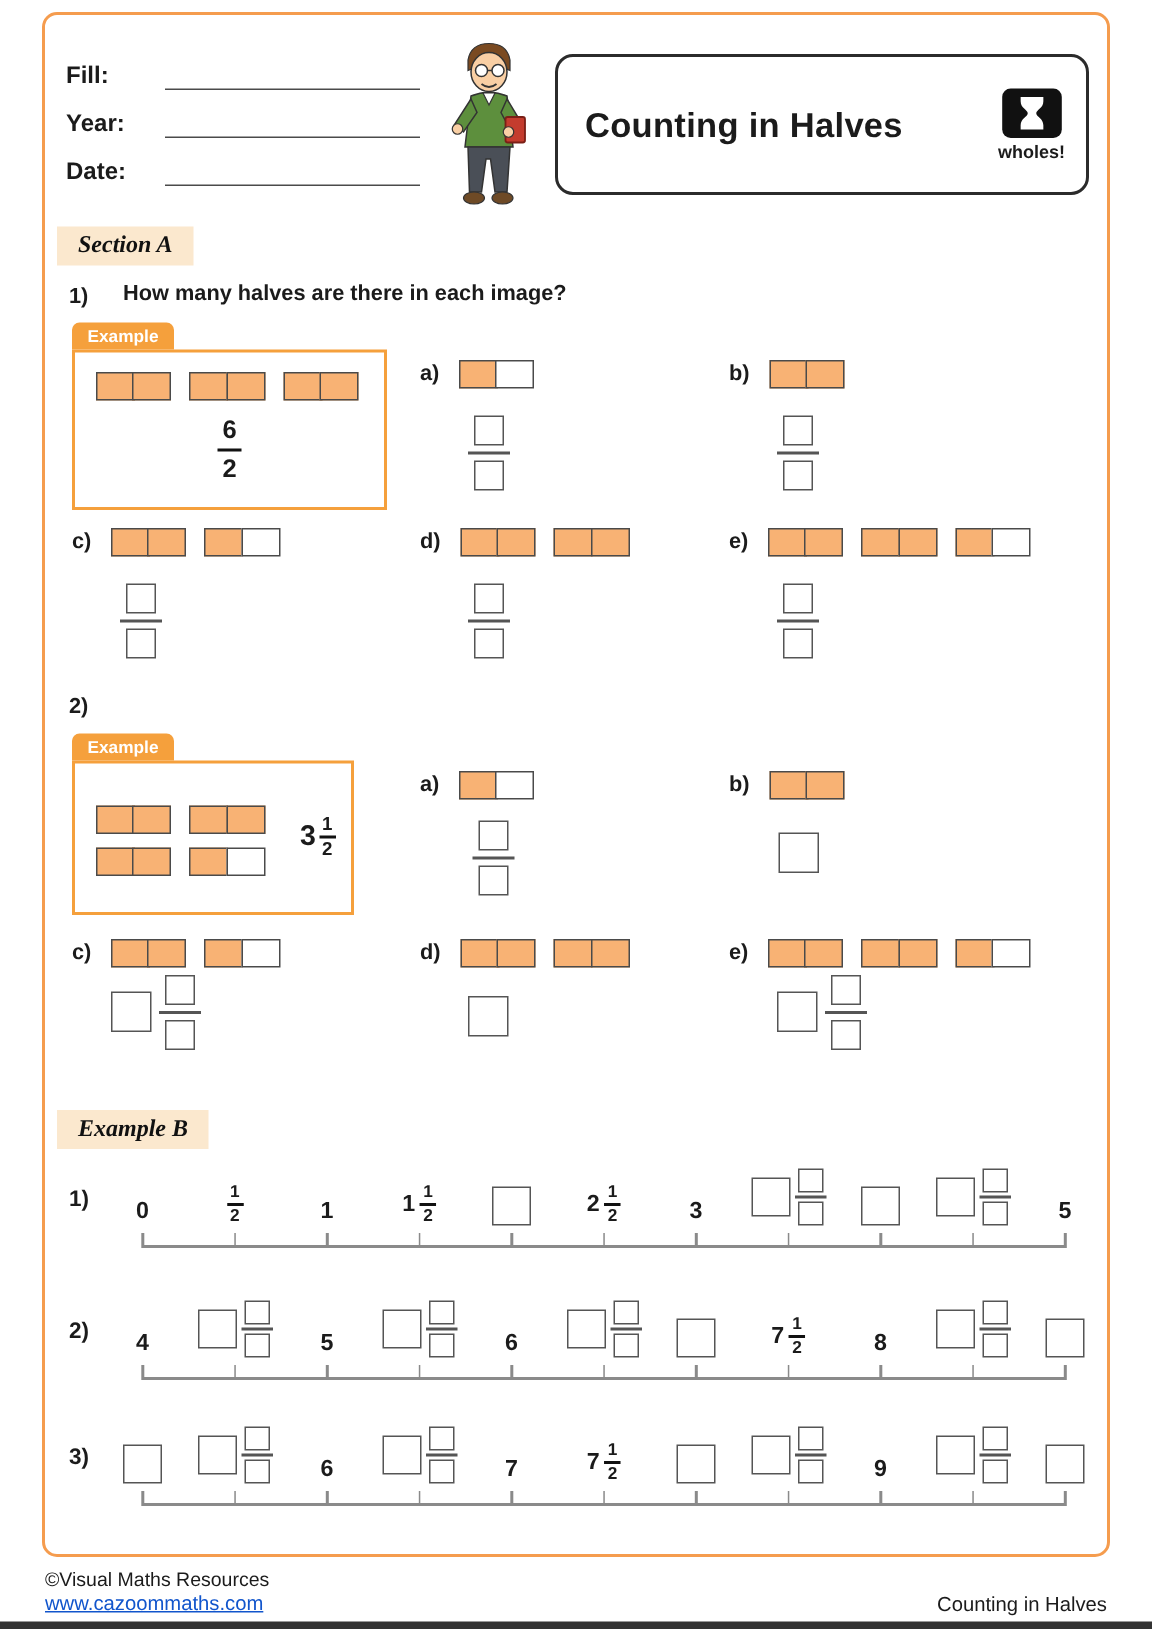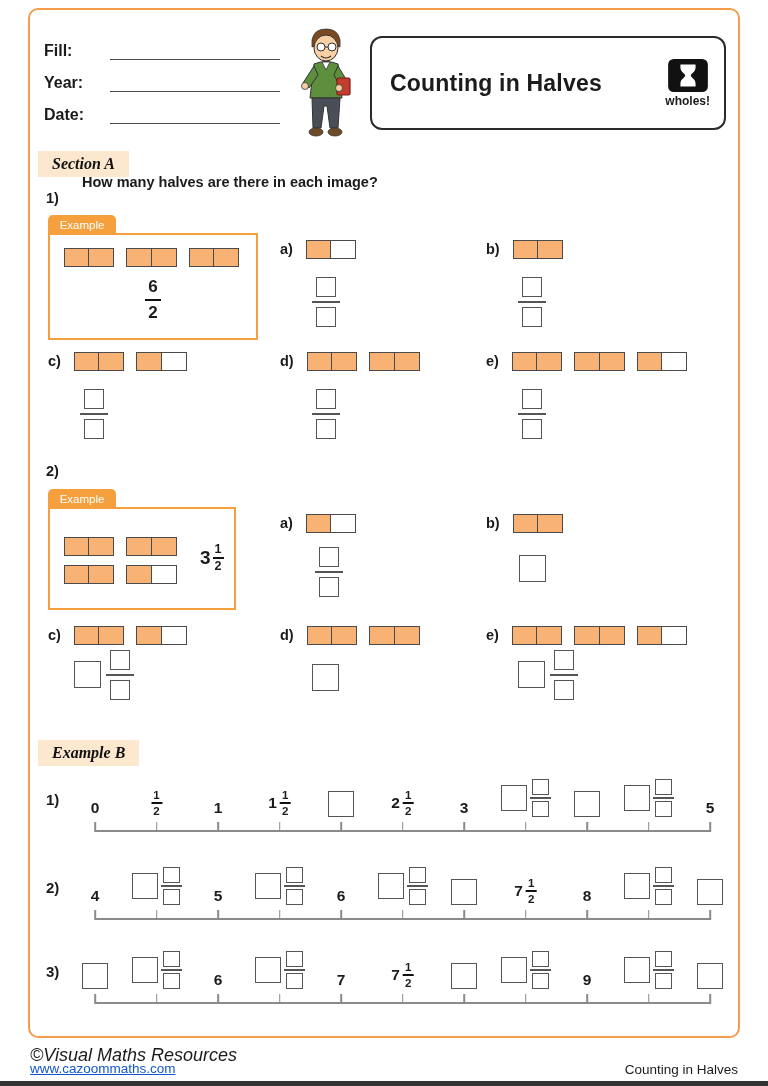--- a/index.html
+++ b/index.html
@@ -18,21 +18,21 @@
             justify-content:space-between;padding:0 14px 0 18px;}
   .title{font-weight:bold;font-size:23px;letter-spacing:.2px;}
   .logo{display:flex;flex-direction:column;align-items:center;gap:1px;}
   .logo-text{font-weight:bold;font-size:12px;}
   
   .section-label{position:absolute;background:#FBE8CE;font-family:"Liberation Serif",serif;
                  font-style:italic;font-weight:bold;font-size:16px;padding:4px 14px;color:#111;text-align:right;}
   .prompt-num,.prompt{position:absolute;font-weight:bold;font-size:14.5px;}
   .instruction{position:absolute;font-family:"Liberation Serif",serif;font-style:italic;font-size:15.5px;}
   
-  .ex-tab{position:absolute;background:#F5A03C;color:#fff;font-weight:normal;font-size:11.5px;
+  .ex-tab{position:absolute;background:#F5A03C;color:#fff;font-weight:bold;font-size:11.5px;
           display:flex;align-items:center;justify-content:center;border-radius:5px 5px 0 0;
           width:68px;height:19px;}
   .ex-box{position:absolute;border:2px solid #F5A03C;background:#fff;}
   
   .bars{display:flex;gap:12px;}
   .bar-rows{position:absolute;display:flex;flex-direction:column;gap:9px;}
   .bar-group{display:flex;}
   .bar-cell{width:26px;height:19px;border:1.6px solid #4a4a4a;background:#fff;}
   .bar-cell + .bar-cell{margin-left:-1.6px;}
   .bar-cell.filled{background:#F8B274;}
@@ -61,21 +61,21 @@
   .nl-area{position:absolute;}
   .nl-base{position:absolute;left:0;right:0;bottom:0;height:1.6px;background:#8a8a8a;}
   .nl-tick{position:absolute;bottom:0;width:1.6px;height:10px;background:#8a8a8a;transform:translateX(-50%);}
   .nl-label{position:absolute;bottom:15px;transform:translateX(-50%);display:flex;align-items:center;gap:3px;}
   .nl-text{font-weight:bold;font-size:15.5px;}
   .nl-label .ans-box.big{width:26px;height:26px;}
   .nl-label .ans-box.small{width:17px;height:16px;}
   .nl-label .frac-line{width:21px;}
   .nl-label .frac-stack{gap:2px;}
   
-  .footer-credit{position:absolute;left:30px;top:1045px;font-size:18px;font-style:italic;}
+  .footer-credit{position:absolute;left:30px;top:1045px;font-size:13px;}
   .footer-url{position:absolute;left:30px;top:1061px;font-size:13.5px;color:#1155CC;text-decoration:underline;cursor:pointer;}
   .footer-right{position:absolute;right:30px;top:1062px;font-size:13.5px;}
   .bottom-edge{position:absolute;left:0;bottom:0;width:100%;height:5px;background:#333;}
 </style>
 </head>
 <body>
 
 <div class="page">
   <div class="frame"></div>
 
@@ -118,21 +118,21 @@
         <rect x="1" y="1" width="42" height="35" rx="6" fill="#111"></rect>
         <path d="M14 7 h16 v3 c0 5 -5 6 -5 8.5 c0 2.5 5 3.5 5 8.5 v3 h-16 v-3 c0 -5 5 -6 5 -8.5 c0 -2.5 -5 -3.5 -5 -8.5 z" fill="#fff"></path>
       </svg>
       <span class="logo-text">wholes!</span>
     </span>
   </div>
 
   <div class="section-label" style="left:38px;top:151px">Section A</div>
 
   <div class="prompt-num" style="left:46px;top:190px">1)</div>
-  <div class="prompt" style="left:82px;top:174px">How many halves are there in each image?</div>
+  <div class="prompt" style="left:82px;top:188px">How many halves are there in each image?</div>
 
   <div class="ex-tab" style="left:48px;top:215px">Example</div>
   <div class="ex-box" style="left:48px;top:233px;width:210px;height:107px">
     <div class="bars" style="position:absolute;left:14px;top:13px">
         <div class="bar-group">
           <div class="bar-cell filled"></div>
           <div class="bar-cell filled"></div>
         </div>
         <div class="bar-group">
           <div class="bar-cell filled"></div>

